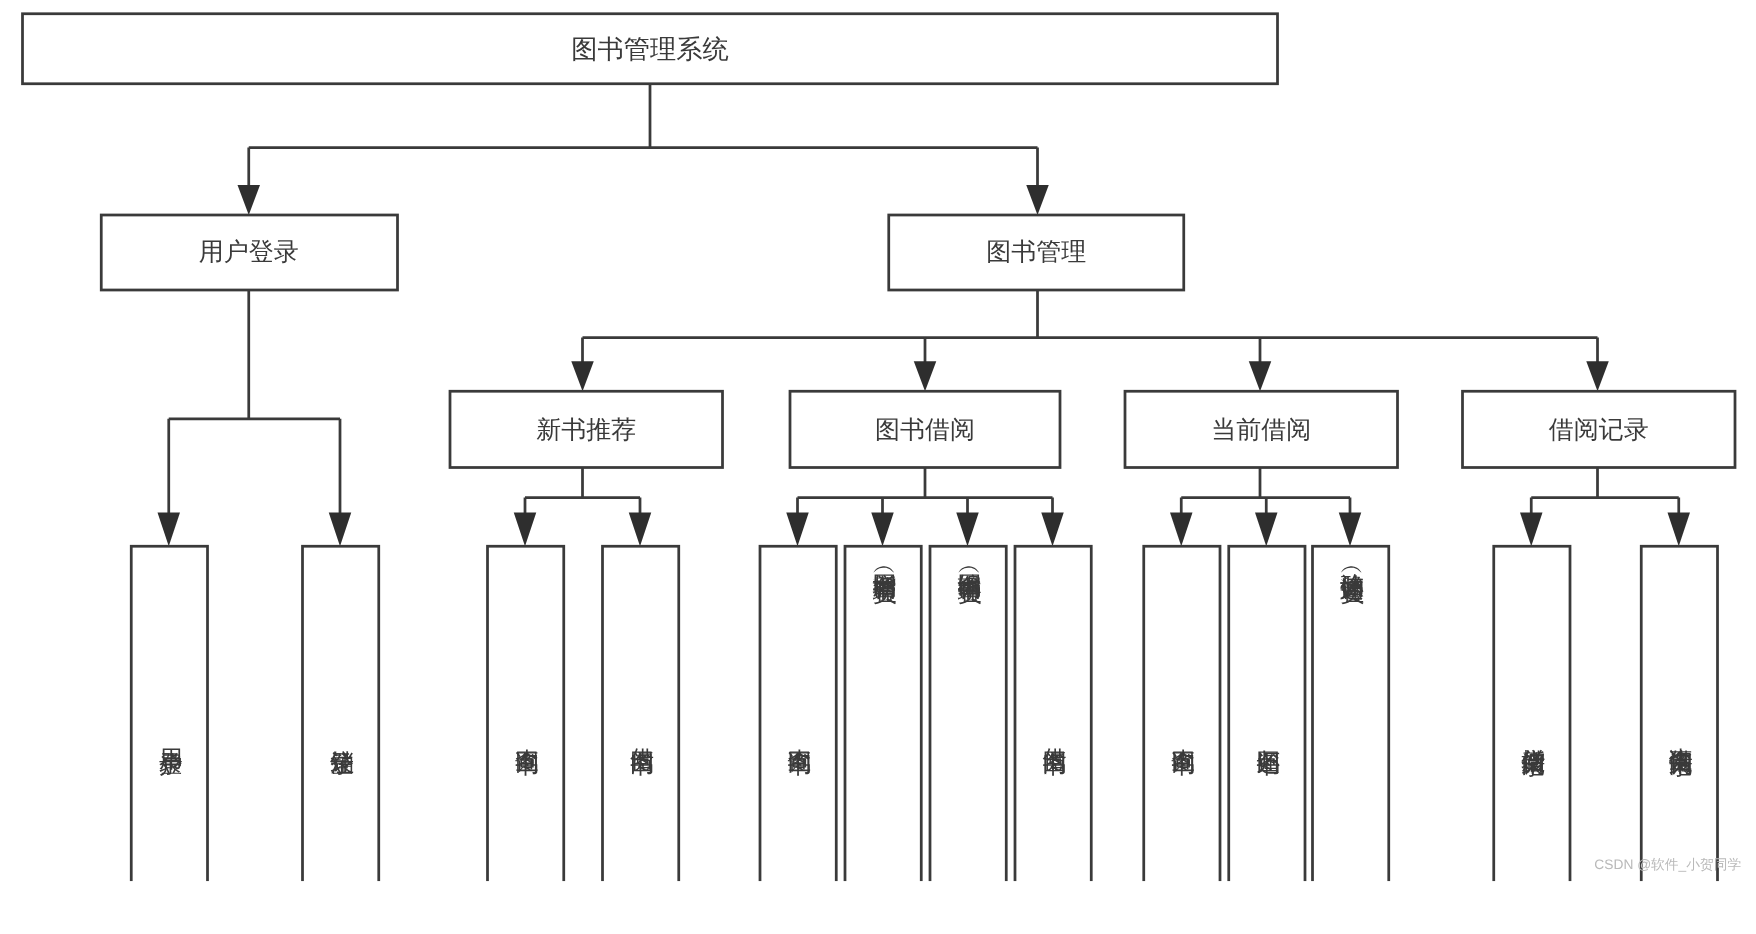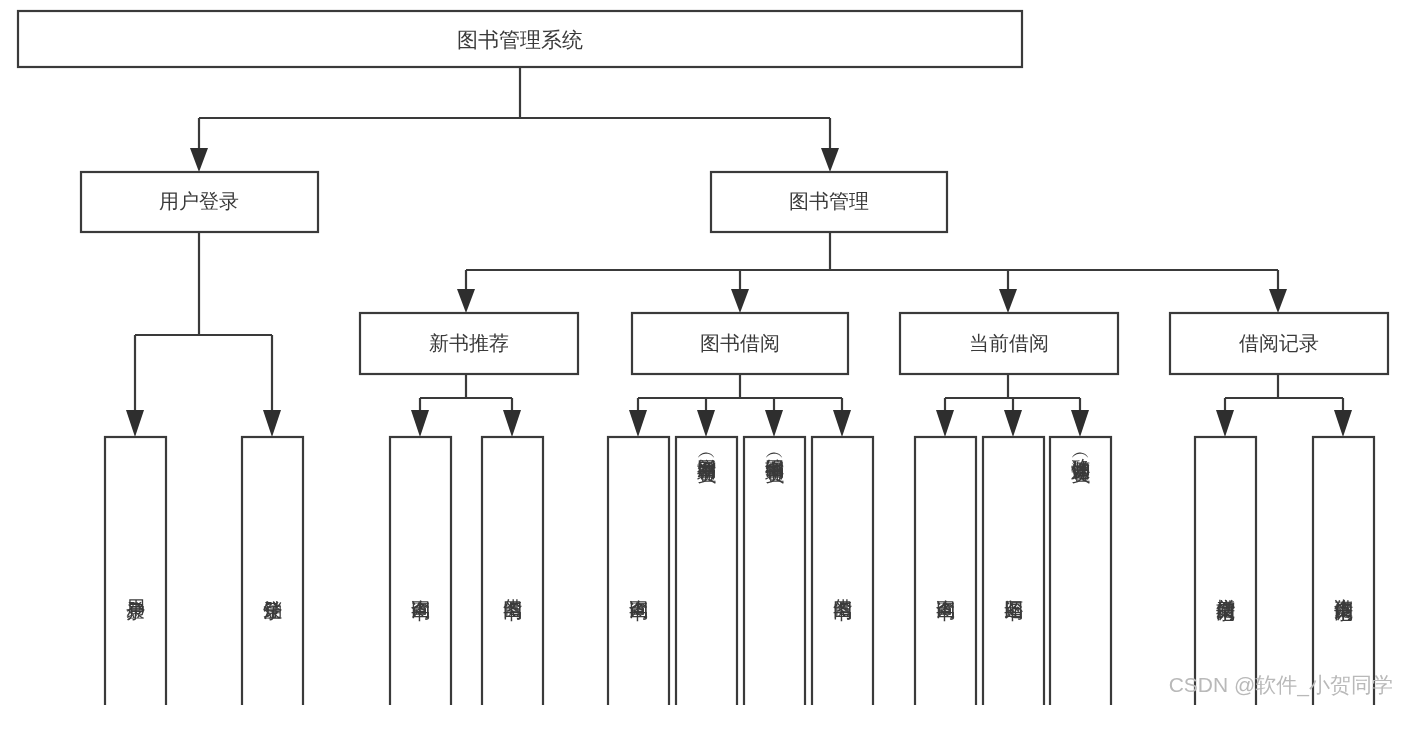--- a/index.html
+++ b/index.html
@@ -73,21 +73,21 @@
     writing-mode: vertical-rl;
     text-orientation: upright;
     white-space: nowrap;
     letter-spacing: 1px;
   }
   .watermark {
     position: absolute;
     right: 12px;
     bottom: 6px;
     font-family: "Liberation Sans", "DejaVu Sans", sans-serif;
-    font-size: 21px;
+    font-size: 11px;
     color: #b9b9b9;
     white-space: nowrap;
     pointer-events: none;
   }
 </style>
 </head>
 <body>
 
 <div id="stage">
 

